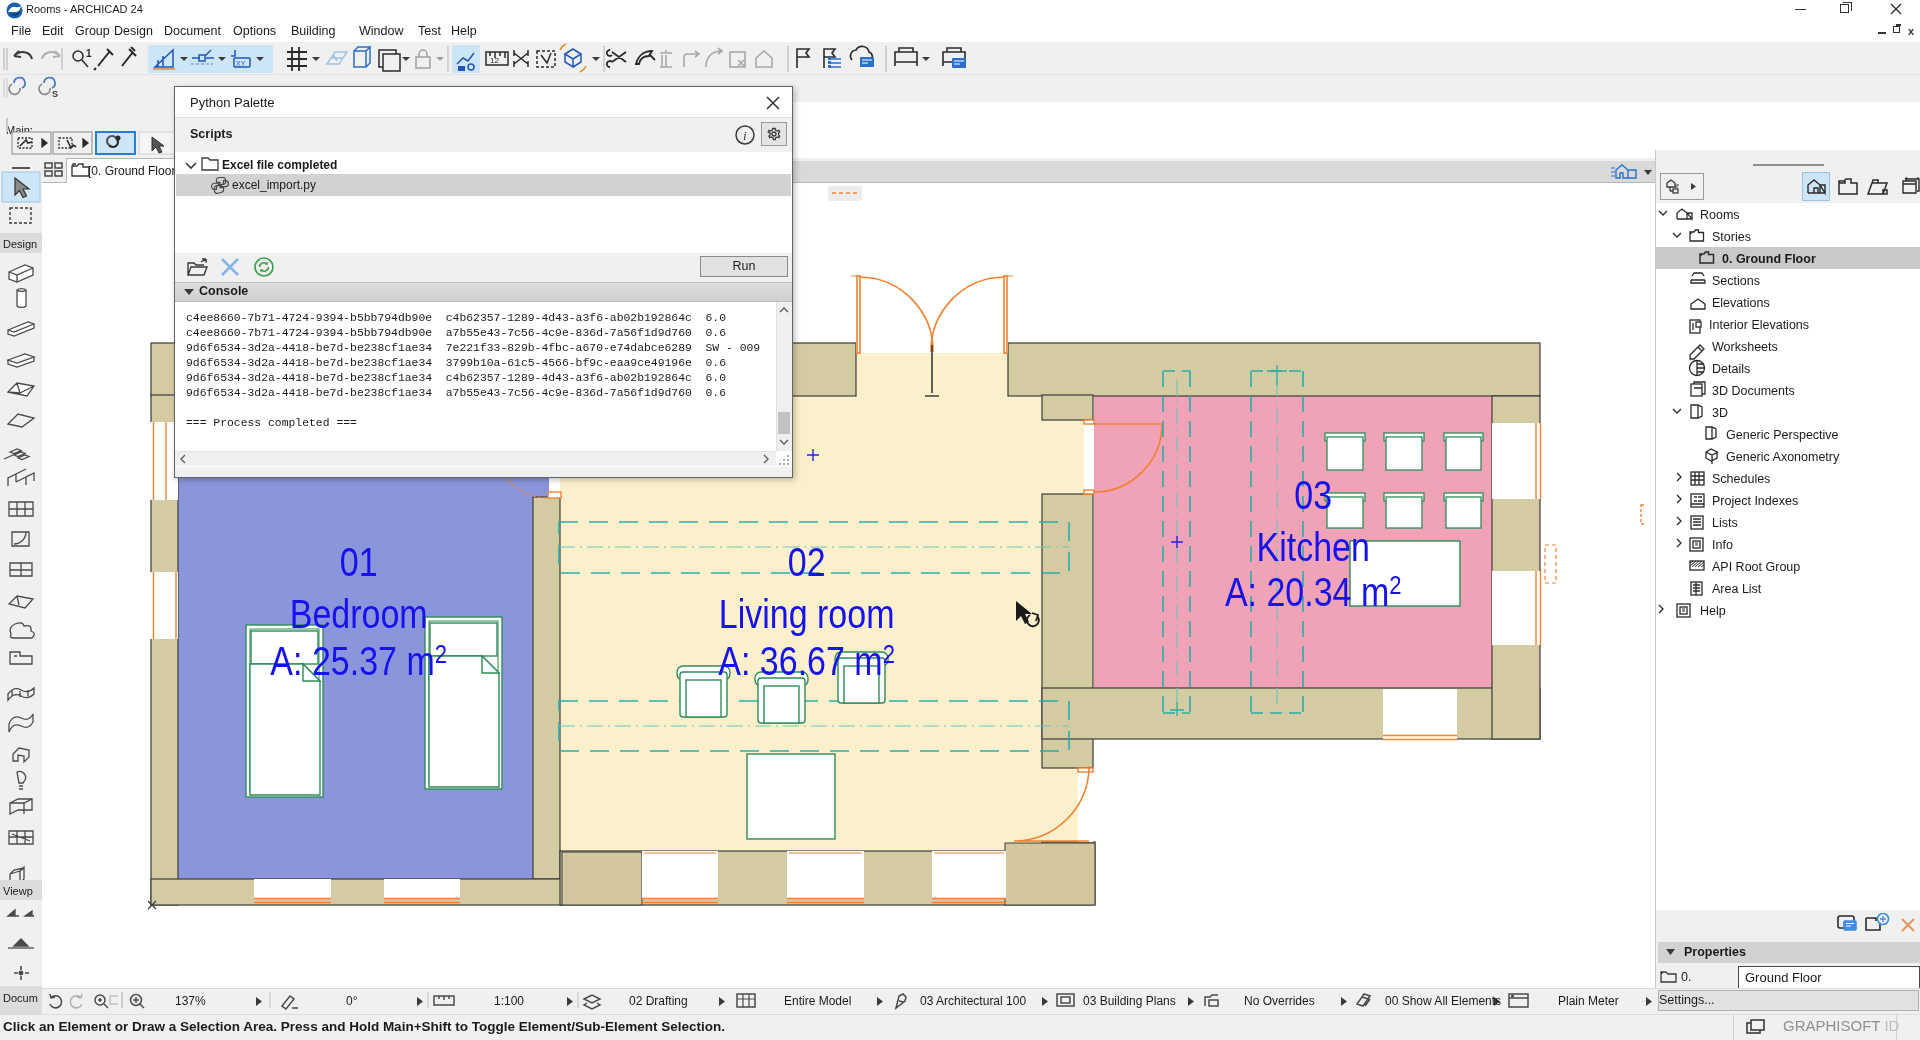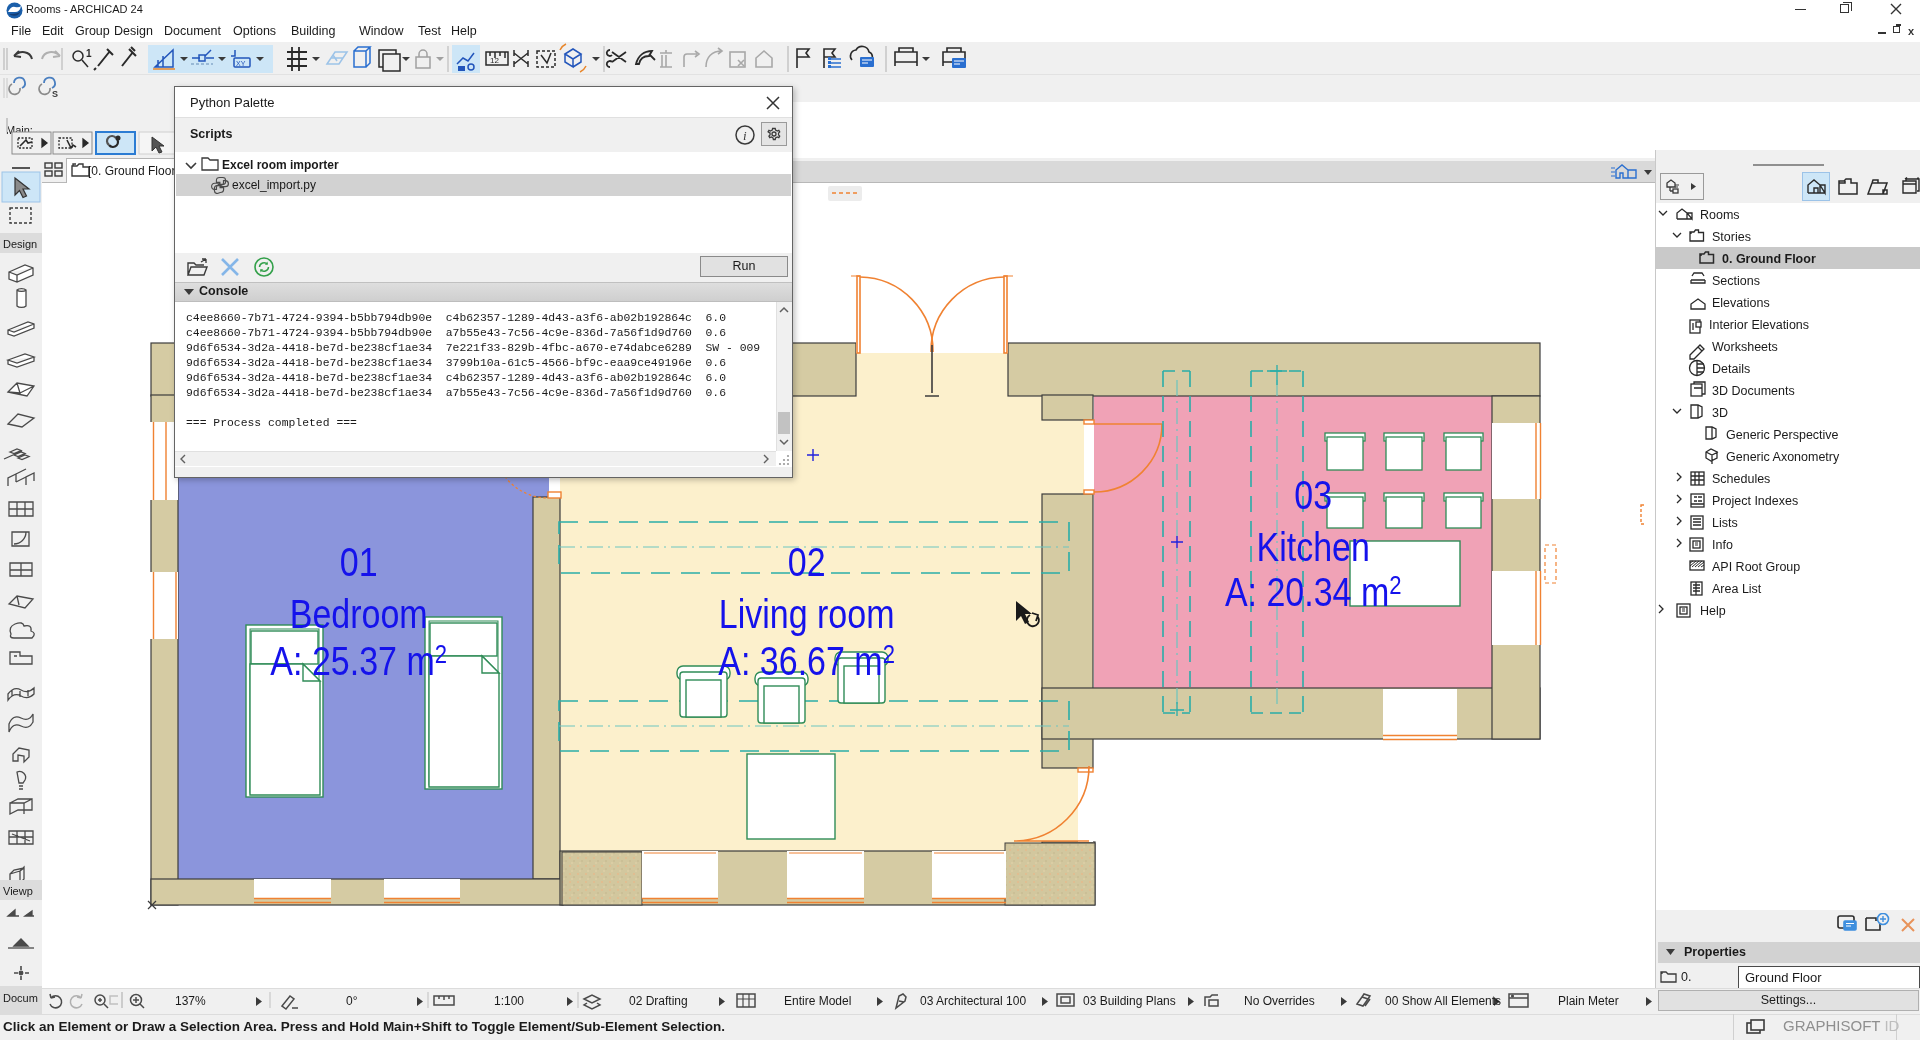--- a/index.html
+++ b/index.html
@@ -548,21 +548,21 @@
 <text x="920" y="1005">03 Architectural 100</text>
 <text x="1083" y="1005">03 Building Plans</text>
 <text x="1244" y="1005">No Overrides</text>
 <text x="1385" y="1005">00 Show All Elements</text>
 <text x="1558" y="1005">Plain Meter</text>
 </g>
 </svg>
 <div class="abs" style="left:0;top:988px;width:42px;height:26px;background:#dcdcdc"></div>
 <div class="abs" style="left:3px;top:992px;font-size:11px;color:#1a1a1a">Docum</div>
 <div class="abs" id="hintbar"></div>
-<div class="abs" style="left:1658px;top:990px;width:261px;height:21px;background:#e1e1e1;border:1px solid #b0b0b0;font-size:12.5px;color:#1a1a1a;text-align:center;line-height:19px">Settings...</div>
+<div class="abs" style="left:1658px;top:990px;width:261px;height:21px;background:#e1e1e1;border:1px solid #b0b0b0;font-size:12.5px;color:#1a1a1a;line-height:19px">Settings...</div>
 <div class="abs" style="left:3px;top:1019px;font-size:13.5px;font-weight:bold;color:#1a1a1a">Click an Element or Draw a Selection Area. Press and Hold Main+Shift to Toggle Element/Sub-Element Selection.</div>
 <div class="abs" style="left:1733px;top:1014px;width:1px;height:26px;background:#d0d0d0"></div>
 <div class="abs" style="left:1896px;top:1014px;width:1px;height:26px;background:#d0d0d0"></div>
 <svg class="abs" style="left:1746px;top:1019px" width="20" height="16">
     <rect x="1" y="4" width="13" height="10" fill="none" stroke="#3a3a3a" stroke-width="1.6"></rect>
     <rect x="5" y="1" width="13" height="10" fill="#f2f2f2" stroke="#3a3a3a" stroke-width="1.6"></rect>
   </svg>
 <div class="abs" style="left:1783px;top:1017px;font-size:15px;color:#8f8f8f">GRAPHISOFT <span style="color:#bdbdbd">ID</span></div>
 <div class="abs" id="dialog">
 <div class="abs" style="left:0;top:0;width:617px;height:31px;background:#fff;border-bottom:1px solid #e0e0e0"></div>
@@ -581,21 +581,21 @@
       <path d="M9 3.5 l1.2 0 l.4 1.6 a4.5 4.5 0 0 1 1.6 .9 l1.6 -.6 l.9 1.5 l-1.2 1.2 a4.5 4.5 0 0 1 0 1.8 l1.2 1.2 l-.9 1.5 l-1.6 -.6 a4.5 4.5 0 0 1 -1.6 .9 l-.4 1.6 l-1.8 0 l-.4 -1.6 a4.5 4.5 0 0 1 -1.6 -.9 l-1.6 .6 l-.9 -1.5 l1.2 -1.2 a4.5 4.5 0 0 1 0 -1.8 L3.1 6.9 l.9 -1.5 l1.6 .6 a4.5 4.5 0 0 1 1.6 -.9 l.4 -1.6 Z" fill="none" stroke="#3a3a3a" stroke-width="1.3"></path>
       <circle cx="9" cy="9" r="2" fill="none" stroke="#3a3a3a" stroke-width="1.3"></circle>
     </svg>
 <div class="abs" style="left:0;top:65px;width:617px;height:101px;background:#fff"></div>
 <svg class="abs" style="left:8px;top:70px" width="16" height="16">
       <path d="M3 6 l5 5 l5 -5" stroke="#3a3a3a" stroke-width="1.6" fill="none"></path>
     </svg>
 <svg class="abs" style="left:26px;top:68px" width="18" height="17">
       <path d="M1 15 V3 h6 l2 2 h8 v10 Z" fill="#fff" stroke="#3a3a3a" stroke-width="1.3"></path>
     </svg>
-<div class="abs" style="left:47px;top:71px;font-size:12px;font-weight:bold;color:#1a1a1a">Excel room importer</div>
+<div class="abs" style="left:47px;top:71px;font-size:12px;font-weight:bold;color:#1a1a1a">Excel file completed</div>
 <div class="abs" style="left:1px;top:87px;width:615px;height:22px;background:#d2d2d2"></div>
 <svg class="abs" style="left:36px;top:89px" width="18" height="18" viewBox="0 0 18 18">
       <path d="M8.8 1.5 c-3 0-3.4 1.3-3.4 2.9 v2 h3.5 v.9 H3.6 c-1.7 0-3 1-3 3 c0 2 1.3 3.1 3 3.1 h1.9 v-1.8 c0-1.7 1.5-3.2 3.2-3.2 h3.4 c1.4 0 2.5-1.2 2.5-2.6 V4.4 c0-1.5-1.2-2.9-2.9-2.9 Z" fill="none" stroke="#4a4a4a" stroke-width="1.1"></path>
       <path d="M9.2 16.5 c3 0 3.4-1.3 3.4-2.9 v-2 H9.1 v-.9 h5.3 c1.7 0 3-1 3-3 c0-2-1.3-3.1-3-3.1 h-1.9 v1.8 c0 1.7-1.5 3.2-3.2 3.2 H5.9 c-1.4 0-2.5 1.2-2.5 2.6 v2.4 c0 1.5 1.2 2.9 2.9 2.9 Z" fill="none" stroke="#4a4a4a" stroke-width="1.2"></path>
     </svg>
 <div class="abs" style="left:57px;top:91px;font-size:12px;color:#1a1a1a">excel_import.py</div>
 <div class="abs" style="left:0;top:166px;width:617px;height:29px;background:#f0f0f0"></div>
 <svg class="abs" style="left:11px;top:170px" width="24" height="22" viewBox="0 0 24 22">
       <path d="M2 18 V6 h6 l2 2 h8 M2 18 l3 -8 h16 l-3 8 Z" fill="none" stroke="#3a3a3a" stroke-width="1.4"></path>
       <path d="M15 5 l5 -3 m0 0 l-4 0 m4 0 l0 4" stroke="#3a3a3a" stroke-width="1.3"></path>

